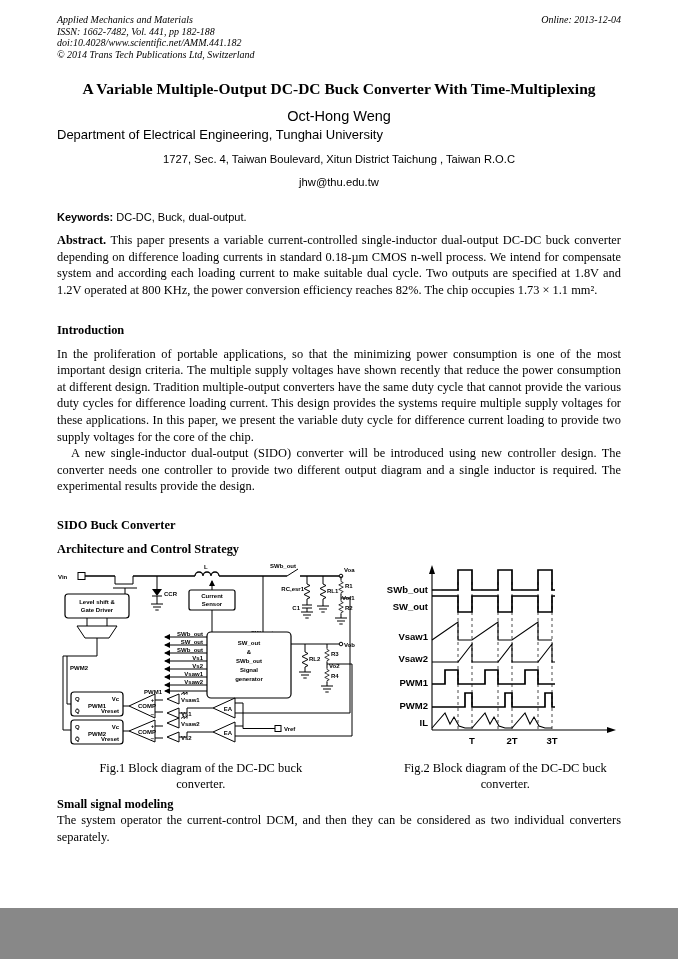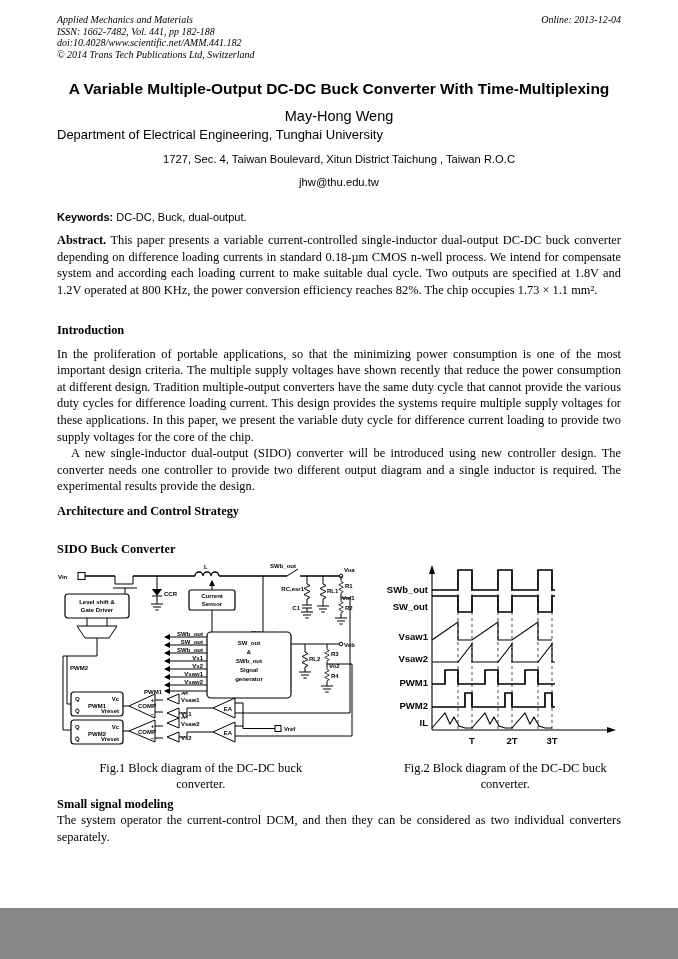--- a/index.html
+++ b/index.html
@@ -3,21 +3,21 @@
 <meta charset="utf-8">
 <style>
   html,body{margin:0;padding:0;background:#888;}
   .page{position:relative;width:678px;height:908px;background:#ffffff;margin:0 auto;
         font-family:"Liberation Serif",serif;color:#000;overflow:hidden;}
   .content{padding:14px 57px 0 57px;}
   
   .hdr{display:flex;justify-content:space-between;font-style:italic;
        font-size:10px;line-height:11.6px;}
   
-  .title{margin-top:20px;text-align:center;font-family:Liberation Sans, sans-serif;
+  .title{margin-top:20px;text-align:center;font-family:Liberation Serif, serif;
          font-weight:bold;font-size:15.5px;line-height:1.22;}
   .author{margin-top:9px;text-align:center;font-family:"Liberation Sans",sans-serif;font-size:14.5px;}
   .affil{margin-top:3px;text-align:left;font-family:"Liberation Sans",sans-serif;font-size:13px;}
   .addr{margin-top:11px;text-align:center;font-family:"Liberation Sans",sans-serif;font-size:11.2px;}
   .email{margin-top:11px;text-align:center;font-family:"Liberation Sans",sans-serif;font-size:11.2px;}
   .kw{margin-top:23px;font-family:"Liberation Sans",sans-serif;font-size:11px;}
   .kw b{font-weight:bold;}
   .para{font-size:12.4px;line-height:16.6px;text-align:justify;margin:0;}
   .abs{margin-top:9px;}
   .h1{margin-top:24px;font-weight:bold;font-size:12.4px;}
@@ -56,35 +56,35 @@
       <div>
         <div>Applied Mechanics and Materials</div>
         <div>ISSN: 1662-7482, Vol. 441, pp 182-188</div>
         <div>doi:10.4028/www.scientific.net/AMM.441.182</div>
         <div>© 2014 Trans Tech Publications Ltd, Switzerland</div>
       </div>
       <div>Online: 2013-12-04</div>
     </div>
 
     <div class="title">A Variable Multiple-Output DC-DC Buck Converter With Time-Multiplexing</div>
-    <div class="author">May-Hong Weng</div>
+    <div class="author">Oct-Hong Weng</div>
     <div class="affil">Department of Electrical Engineering, Tunghai University</div>
     <div class="addr">1727, Sec. 4, Taiwan Boulevard, Xitun District Taichung , Taiwan R.O.C</div>
     <div class="email">jhw@thu.edu.tw</div>
 
     <div class="kw"><b>Keywords:</b><span> DC-DC, Buck, dual-output.</span></div>
 
     <p class="para abs"><b>Abstract.</b><span> This paper presents a variable current-controlled single-inductor dual-output DC-DC buck converter depending on difference loading currents in standard 0.18-µm CMOS n-well process. We intend for compensate system and according each loading current to make suitable dual cycle. Two outputs are specified at 1.8V and 1.2V operated at 800 KHz, the power conversion efficiency reaches 82%. The chip occupies 1.73 × 1.1 mm².</span></p>
 
     <div class="h1">Introduction</div>
     <p class="para gap9">In the proliferation of portable applications, so that the minimizing power consumption is one of the most important design criteria. The multiple supply voltages have shown recently that reduce the power consumption at different design. Tradition multiple-output converters have the same duty cycle that cannot provide the various duty cycles for difference loading current. This design provides the systems require multiple supply voltages for these applications. In this paper, we present the variable duty cycle for difference current loading to provide two supply voltages for the core of the chip.</p>
     <p class="para indent">A new single-inductor dual-output (SIDO) converter will be introduced using new controller design. The converter needs one controller to provide two different output diagram and a single inductor is required. The experimental results provide the design.</p>
 
+    <div class="h1 gap24">SIDO Buck Converter</div>
     <div class="h1 tight">Architecture and Control Strategy</div>
-    <div class="h1 gap24">SIDO Buck Converter</div>
 
     <div class="figrow">
 
       <div class="fig1wrap">
       <svg class="fig1" width="298" height="188" viewBox="0 0 298 188">
         <defs>
           <marker id="ah" markerWidth="7" markerHeight="7" refX="5" refY="3" orient="auto">
             <path d="M0,0 L6,3 L0,6 z" fill="#000"></path>
           </marker>
           <g id="rz">

